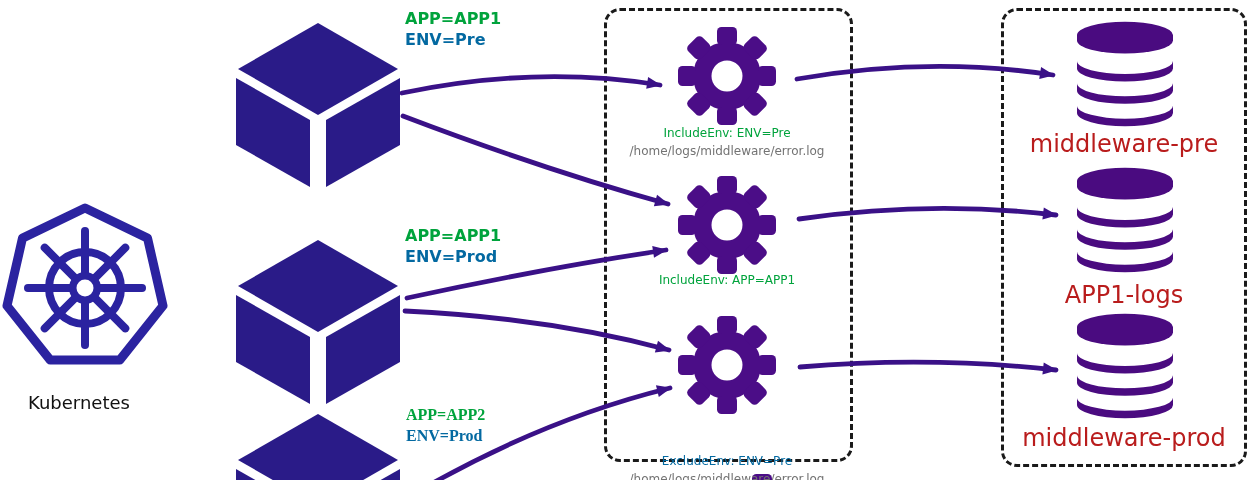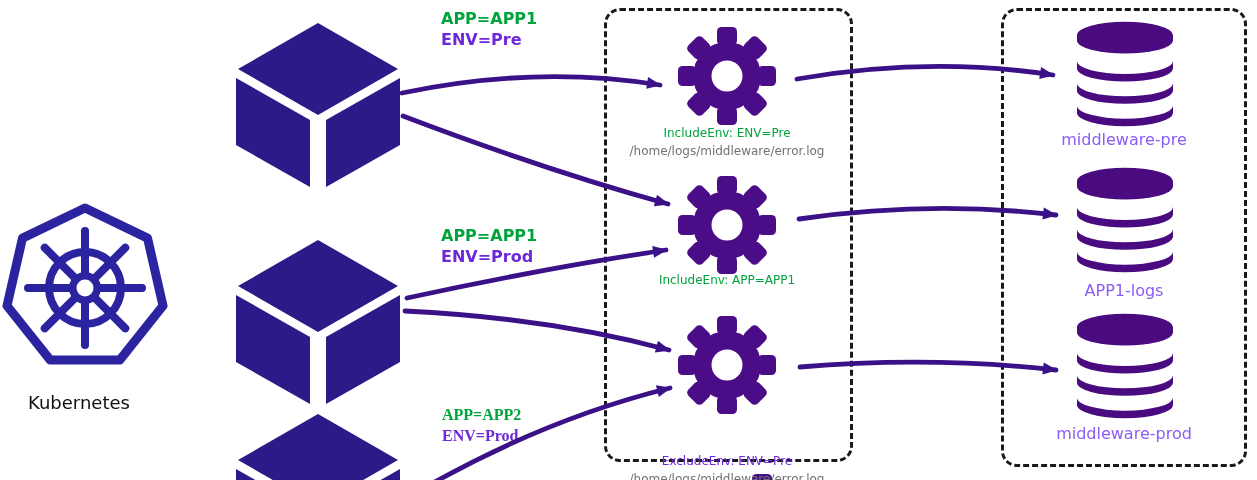--- a/index.html
+++ b/index.html
@@ -8,33 +8,33 @@
     background:#ffffff;
     font-family:"DejaVu Sans","Liberation Sans",sans-serif;
   }
   .abs{position:absolute;}
   
   .group-box{
     position:absolute;border:3px dashed #1a1a1a;border-radius:16px;
     background:transparent;
   }
   
-  .pod-labels{position:absolute;font-size:16px;font-weight:700;line-height:21px;white-space:nowrap;margin-left:36px;}
+  .pod-labels{position:absolute;font-size:16px;font-weight:700;line-height:21px;white-space:nowrap;}
   .txt-green{color:#00a33c;}
-  .txt-red{color:#6d28d9;}
+  .txt-red{color:#0369a1;}
   .txt-magenta{color:#737373;}
   
   .filter-caption{
     position:absolute;left:592px;width:270px;text-align:center;
     font-size:12px;font-weight:400;line-height:18px;white-space:nowrap;
   }
   
   .store-label{
     position:absolute;left:1001px;width:246px;text-align:center;
-    font-size:16px;color:#8b5cf6;white-space:nowrap;
+    font-size:24px;color:#b91c1c;white-space:nowrap;
   }
   .k8s-label{
     position:absolute;left:0;top:392px;width:158px;text-align:center;
     font-size:18px;color:#111;
   }
   svg{display:block;}
   .arrows{position:absolute;left:0;top:0;pointer-events:none;}
 </style>
 </head>
 <body>

